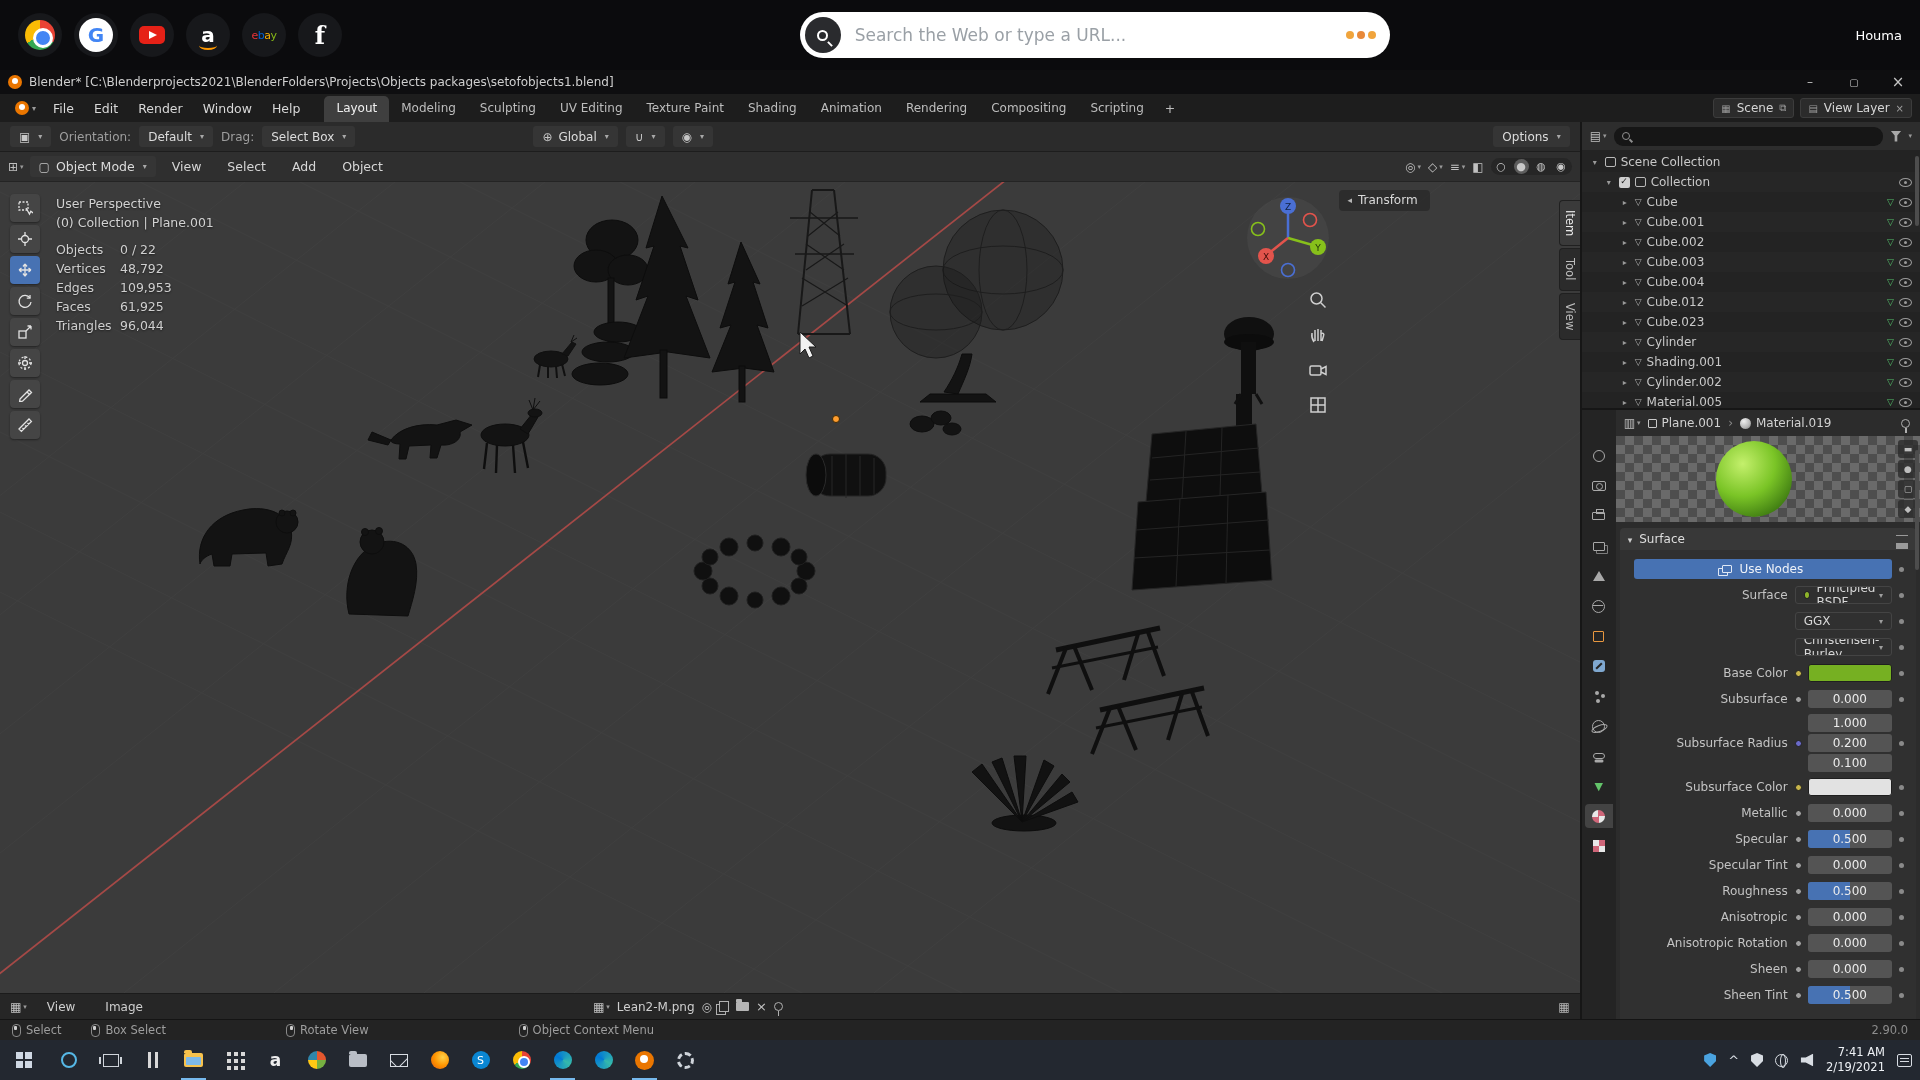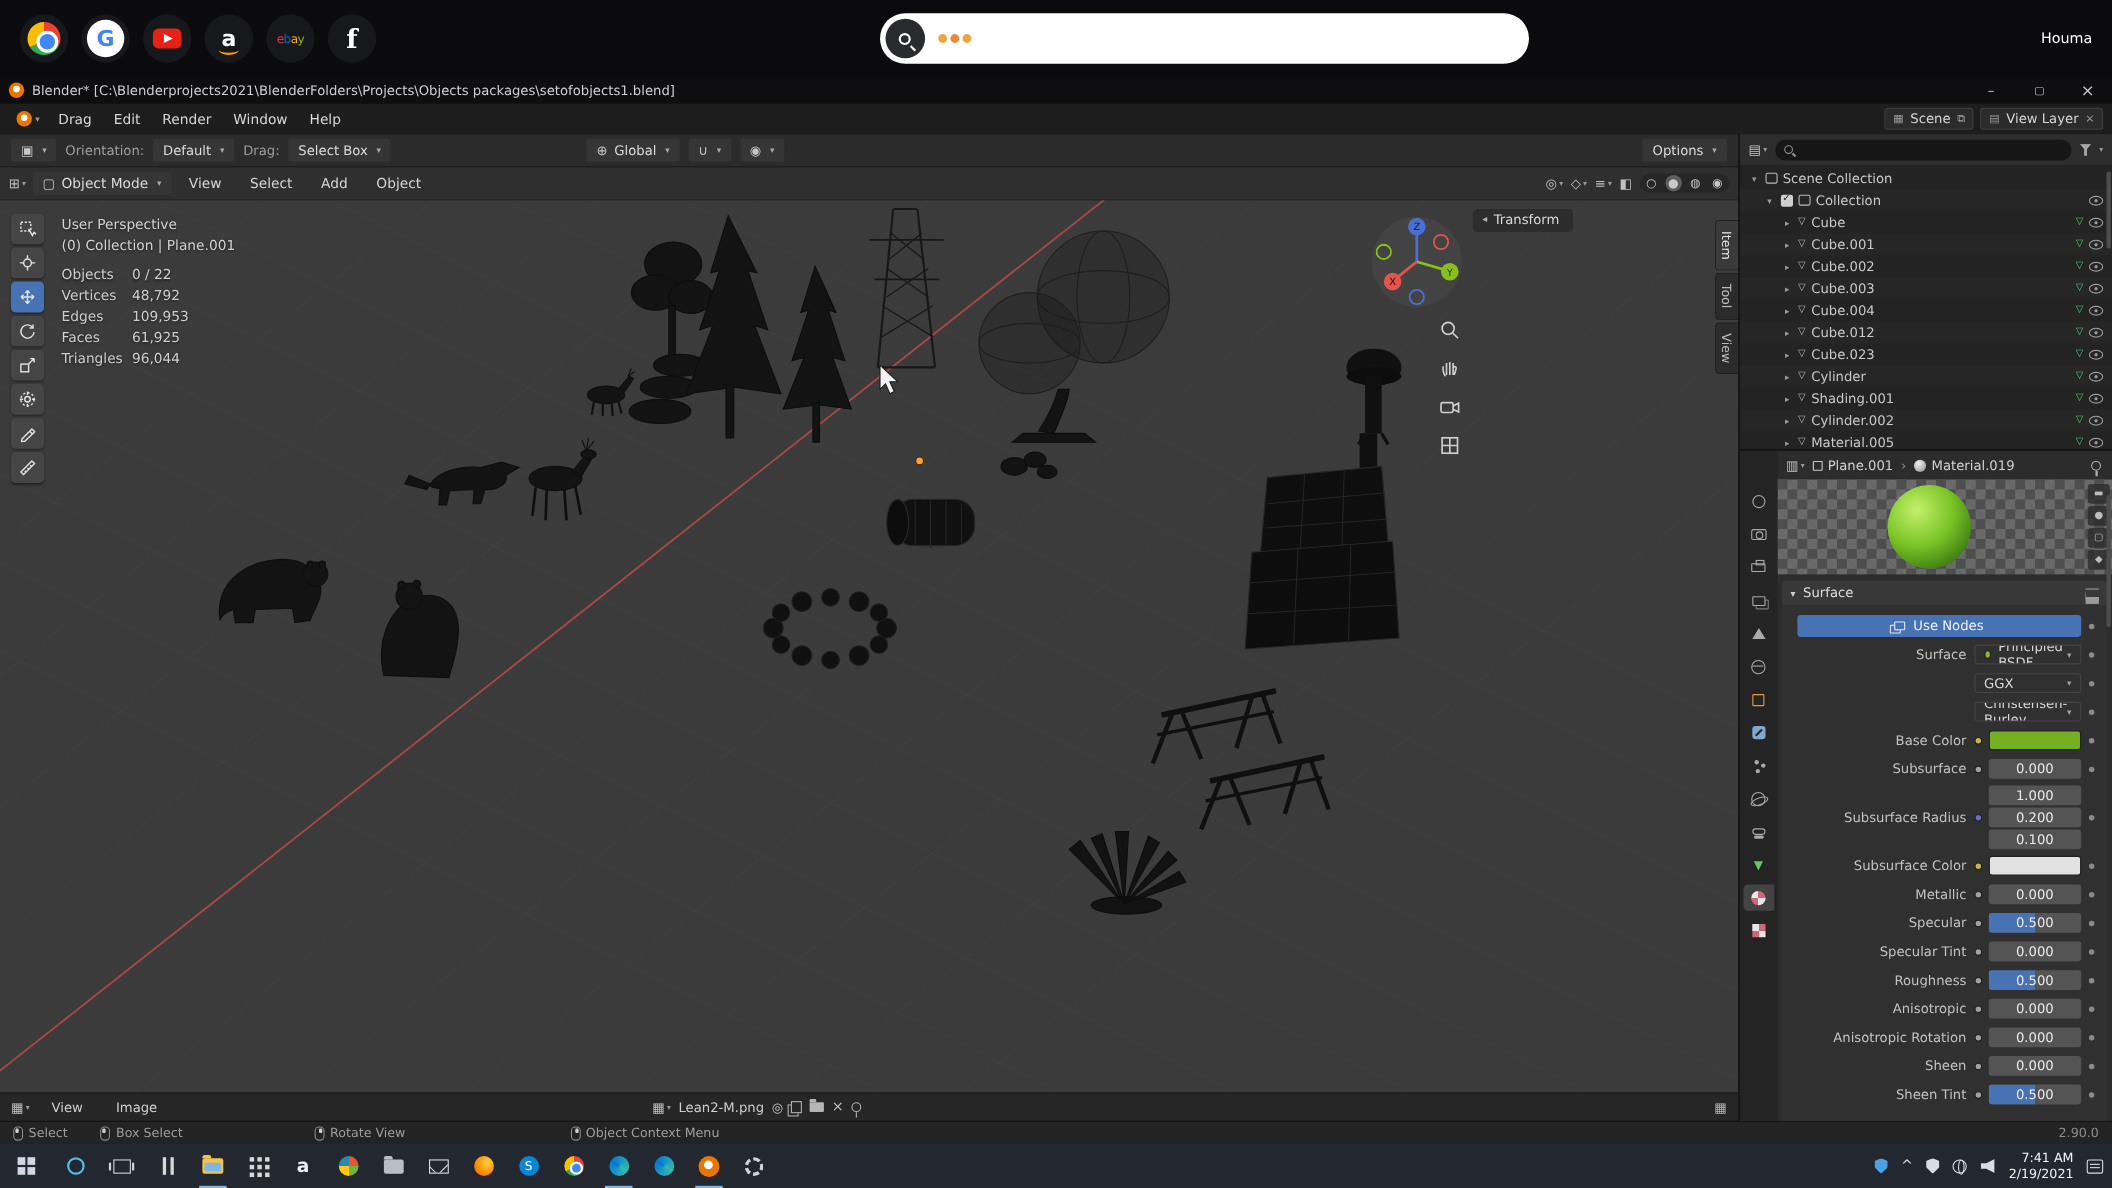--- a/index.html
+++ b/index.html
@@ -273,20 +273,21 @@
     <div class="bicon">
         <span class="ic-ebay"><span class="e1">e</span><span class="e2">b</span><span class="e3">a</span><span class="e4">y</span></span>
       </div>
     <div class="bicon">
         <span class="ic-facebook">f</span>
       </div>
     <div class="search-pill">
       <span class="mag-circle">
           <span class="mag"></span>
         </span>
+      <input class="search-input" type="text" placeholder="Search the Web or type a URL..." style="">
       <span class="pill-dots">
           <span></span>
           <span></span>
           <span></span>
         </span>
     </div>
     <span class="user-label">Houma</span>
   </div>
 
   <div class="title-bar">
@@ -294,25 +295,38 @@
     <span class="tb-title">Blender* [C:\Blenderprojects2021\BlenderFolders\Projects\Objects packages\setofobjects1.blend]</span>
     <span class="winctl min"></span>
     <span class="winctl max"></span>
     <span class="winctl close"></span>
   </div>
 
   <div class="menu-row">
     <span class="appbtn">
         <span class="blender-logo"></span>
       </span>
-    <span class="menu-item">Drag</span>
+    <span class="menu-item">File</span>
     <span class="menu-item">Edit</span>
     <span class="menu-item">Render</span>
     <span class="menu-item">Window</span>
     <span class="menu-item">Help</span>
+    <div class="ws-tabs">
+      <span class="ws-tab active">Layout</span>
+      <span class="ws-tab">Modeling</span>
+      <span class="ws-tab">Sculpting</span>
+      <span class="ws-tab">UV Editing</span>
+      <span class="ws-tab">Texture Paint</span>
+      <span class="ws-tab">Shading</span>
+      <span class="ws-tab">Animation</span>
+      <span class="ws-tab">Rendering</span>
+      <span class="ws-tab">Compositing</span>
+      <span class="ws-tab">Scripting</span>
+      <span class="ws-add">+</span>
+    </div>
     <div class="scene-group">
       <span class="mini-field">
           <span class="gi">▦</span>
           <span>Scene</span>
           <span class="gi">⧉</span>
         </span>
       <span class="mini-field">
           <span class="gi">▤</span>
           <span>View Layer</span>
           <span class="gi">×</span>

